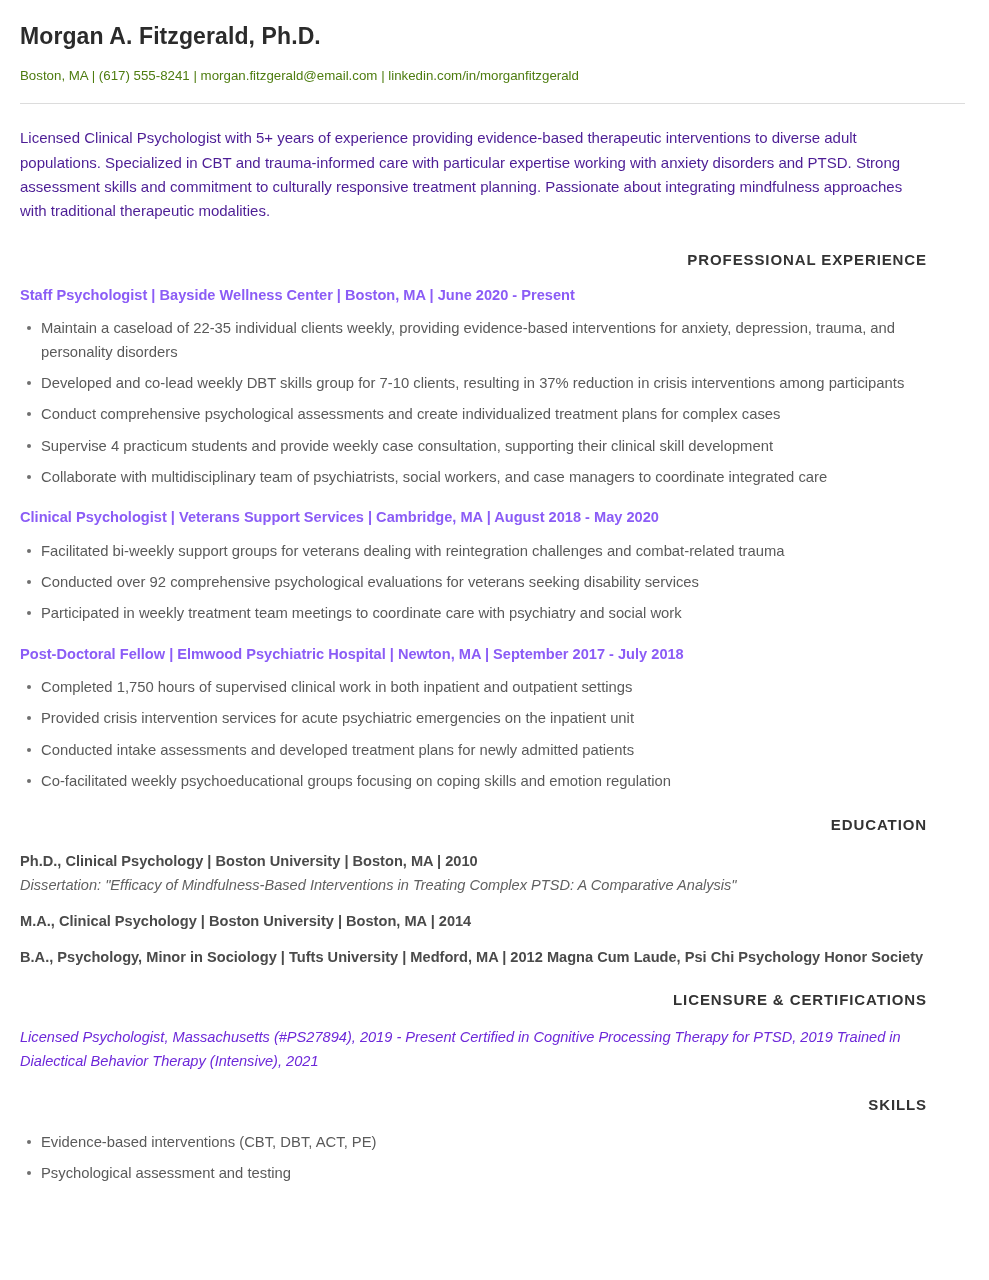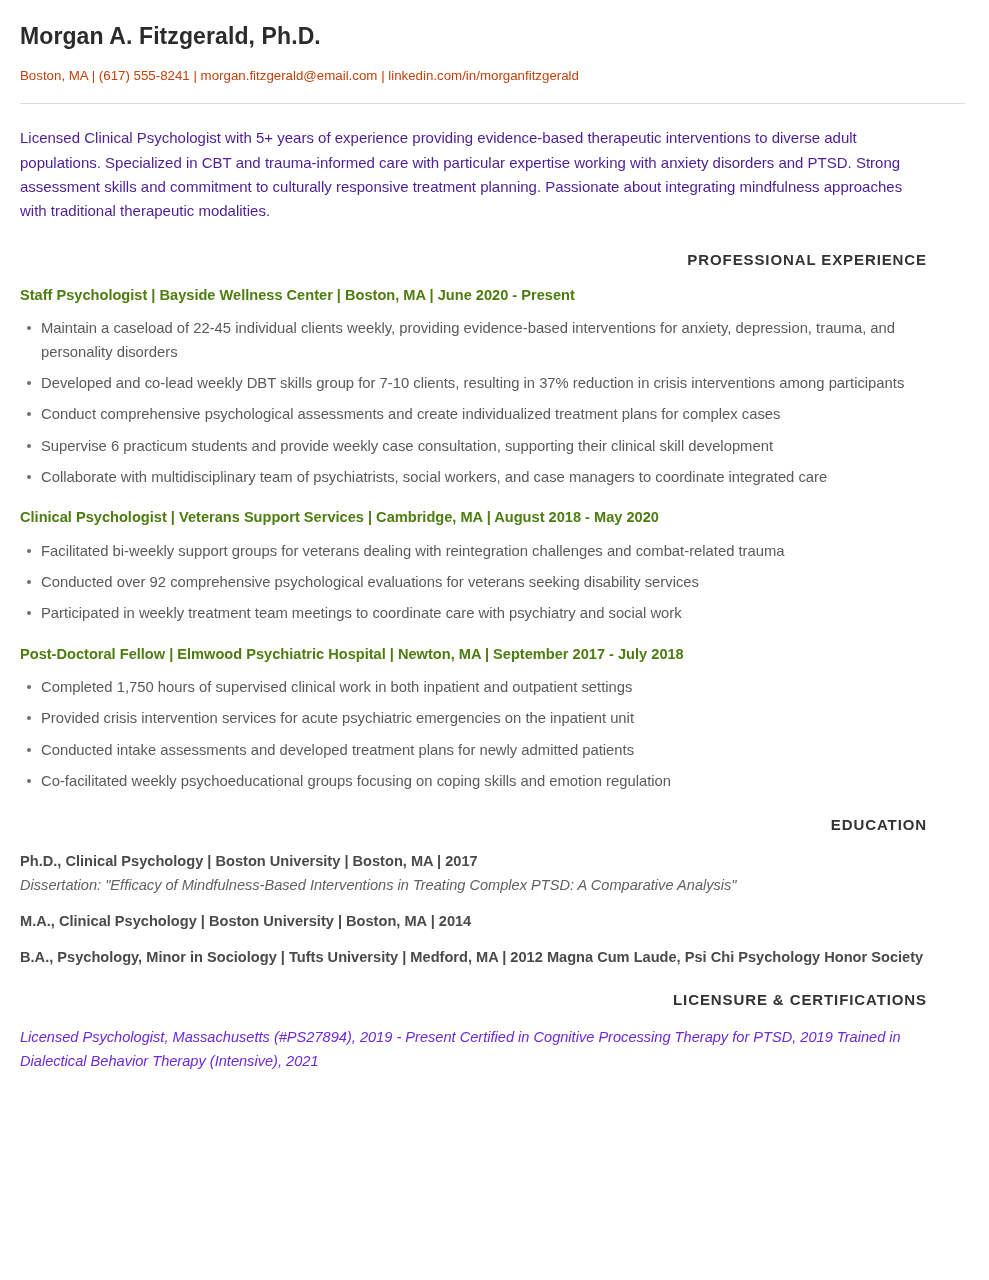--- a/index.html
+++ b/index.html
@@ -24,21 +24,21 @@
   .name {
     font-size: 23px;
     font-weight: bold;
     color: #2b2b2b;
     letter-spacing: 0.1px;
     margin: 0 0 16px 0;
     line-height: 1.25;
   }
   .contact {
     font-size: 13.3px;
-    color: #c2410c;
+    color: #4d7c0f;
     line-height: 1.4;
     margin: 0 0 18px 0;
   }
   .divider {
     border: none;
     border-top: 1px solid #dcdcdc;
     margin: 0 0 22px 0;
     width: 945px;
   }
 
@@ -61,21 +61,21 @@
     text-transform: uppercase;
     margin: 0 0 16px 0;
     line-height: 1.3;
     text-align: right;
   }
   .section + .section { margin-top: 22px; }
 
   .job-header {
     font-size: 14.6px;
     font-weight: bold;
-    color: #4d7c0f;
+    color: #8b5cf6;
     margin: 0 0 11px 0;
     line-height: 1.45;
   }
   .job + .job { margin-top: 18px; }
 
   ul.bullets {
     list-style: none;
     margin: 0 0 0 0;
     padding: 0;
   }
@@ -139,24 +139,24 @@
   <hr class="divider">
 
   <p class="summary">Licensed Clinical Psychologist with 5+ years of experience providing evidence-based therapeutic interventions to diverse adult populations. Specialized in CBT and trauma-informed care with particular expertise working with anxiety disorders and PTSD. Strong assessment skills and commitment to culturally responsive treatment planning. Passionate about integrating mindfulness approaches with traditional therapeutic modalities.</p>
 
   <div class="section">
     <h2 class="section-title">PROFESSIONAL EXPERIENCE</h2>
 
     <div class="job">
       <div class="job-header">Staff Psychologist | Bayside Wellness Center | Boston, MA | June 2020 - Present</div>
       <ul class="bullets">
-        <li>Maintain a caseload of 22-45 individual clients weekly, providing evidence-based interventions for anxiety, depression, trauma, and personality disorders</li>
+        <li>Maintain a caseload of 22-35 individual clients weekly, providing evidence-based interventions for anxiety, depression, trauma, and personality disorders</li>
         <li>Developed and co-lead weekly DBT skills group for 7-10 clients, resulting in 37% reduction in crisis interventions among participants</li>
         <li>Conduct comprehensive psychological assessments and create individualized treatment plans for complex cases</li>
-        <li>Supervise 6 practicum students and provide weekly case consultation, supporting their clinical skill development</li>
+        <li>Supervise 4 practicum students and provide weekly case consultation, supporting their clinical skill development</li>
         <li>Collaborate with multidisciplinary team of psychiatrists, social workers, and case managers to coordinate integrated care</li>
       </ul>
     </div>
 
     <div class="job">
       <div class="job-header">Clinical Psychologist | Veterans Support Services | Cambridge, MA | August 2018 - May 2020</div>
       <ul class="bullets">
         <li>Facilitated bi-weekly support groups for veterans dealing with reintegration challenges and combat-related trauma</li>
         <li>Conducted over 92 comprehensive psychological evaluations for veterans seeking disability services</li>
         <li>Participated in weekly treatment team meetings to coordinate care with psychiatry and social work</li>
@@ -171,32 +171,39 @@
         <li>Conducted intake assessments and developed treatment plans for newly admitted patients</li>
         <li>Co-facilitated weekly psychoeducational groups focusing on coping skills and emotion regulation</li>
       </ul>
     </div>
   </div>
 
   <div class="section">
     <h2 class="section-title">EDUCATION</h2>
 
     <div class="edu-item">
-      <div class="edu-line">Ph.D., Clinical Psychology | Boston University | Boston, MA | 2017</div>
+      <div class="edu-line">Ph.D., Clinical Psychology | Boston University | Boston, MA | 2010</div>
       <div class="edu-sub">Dissertation: "Efficacy of Mindfulness-Based Interventions in Treating Complex PTSD: A Comparative Analysis"</div>
     </div>
 
     <div class="edu-item">
       <div class="edu-line">M.A., Clinical Psychology | Boston University | Boston, MA | 2014</div>
     </div>
 
     <div class="edu-item">
       <div class="edu-line">B.A., Psychology, Minor in Sociology | Tufts University | Medford, MA | 2012 Magna Cum Laude, Psi Chi Psychology Honor Society</div>
     </div>
   </div>
 
   <div class="section">
     <h2 class="section-title">LICENSURE &amp; CERTIFICATIONS</h2>
     <p class="licensure-text">Licensed Psychologist, Massachusetts (#PS27894), 2019 - Present Certified in Cognitive Processing Therapy for PTSD, 2019 Trained in Dialectical Behavior Therapy (Intensive), 2021</p>
   </div>
 
+  <div class="section skills-section">
+    <h2 class="section-title">SKILLS</h2>
+    <ul class="bullets">
+      <li>Evidence-based interventions (CBT, DBT, ACT, PE)</li>
+      <li>Psychological assessment and testing</li>
+    </ul>
+  </div>
 
 </div>
 
 </body></html>

